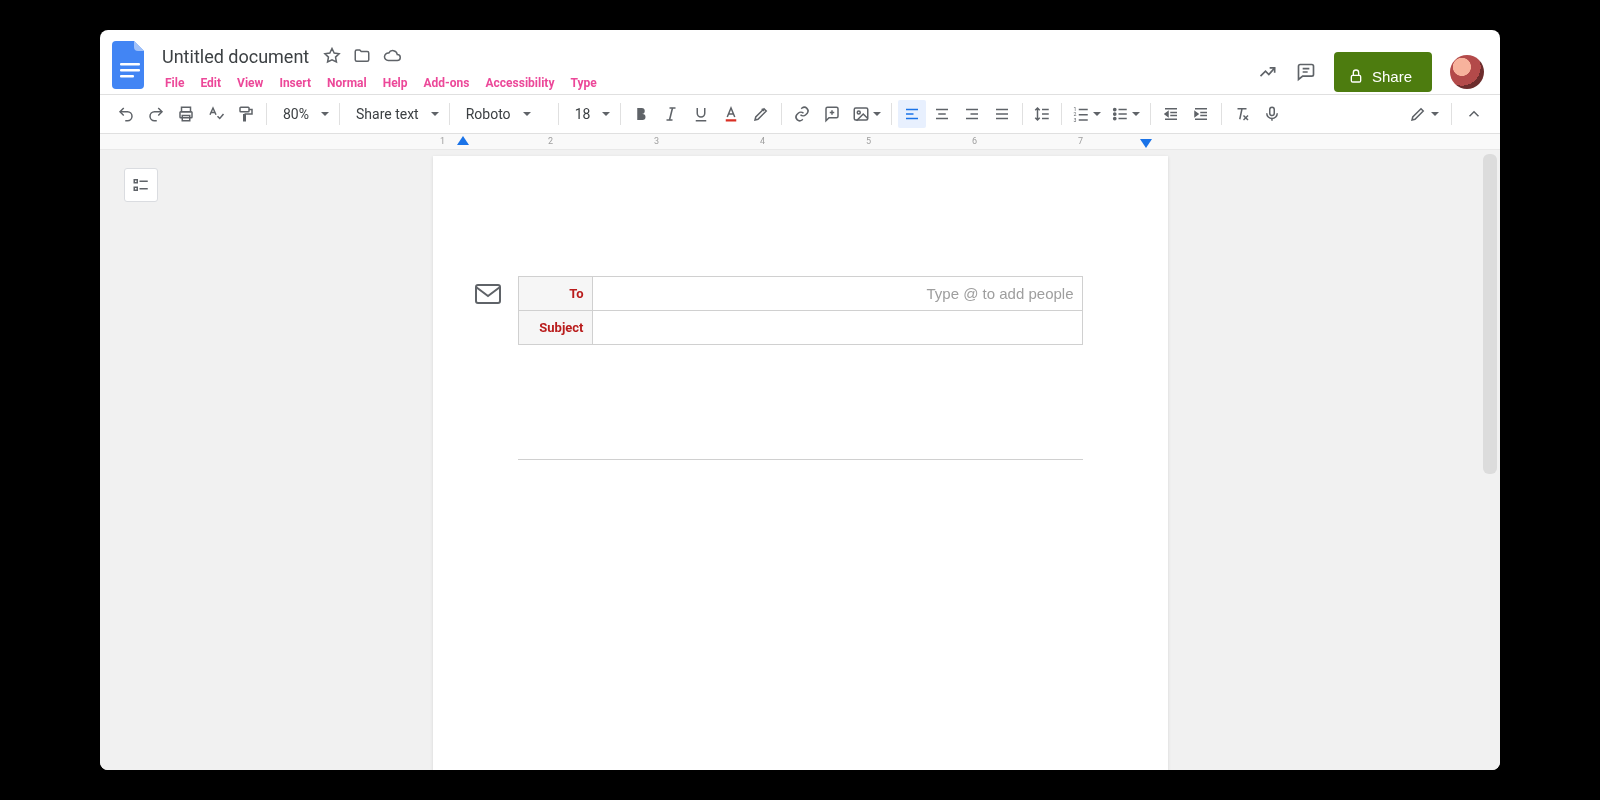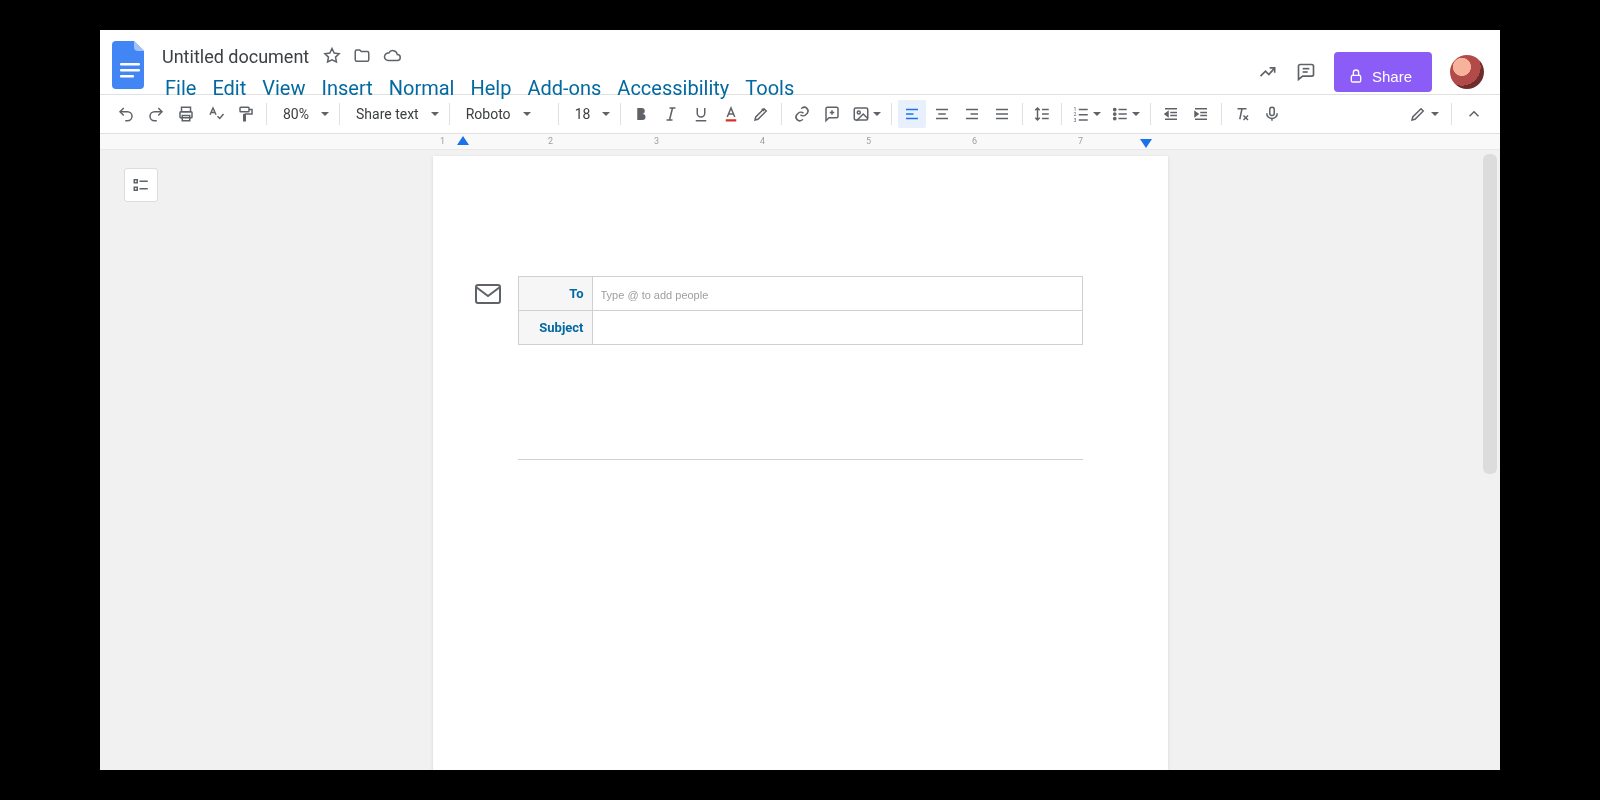--- a/index.html
+++ b/index.html
@@ -12,21 +12,21 @@
   display: flex;
   align-items: center;
   justify-content: center;
 }
 .app-frame {
   width: 1400px;
   height: 740px;
   background: #fff;
   position: relative;
   overflow: hidden;
-  border-radius: 0;
+  border-radius: 8px;
 }
 .header {
   display: flex;
   align-items: flex-start;
   padding: 8px 16px 0 10px;
   height: 64px;
 }
 .docs-logo {
   width: 40px; height: 54px;
   display: flex; align-items: center; justify-content: center;
@@ -38,32 +38,33 @@
 .doc-title {
   font-size: 18px;
   color: #3c4043;
   font-weight: 400;
   padding: 2px 4px;
 }
 .title-icons { display: flex; gap: 12px; color: #5f6368; }
 .title-icons span { cursor: pointer; display:flex; align-items:center; }
 .menu-bar { display: flex; gap: 2px; margin-top: 2px; }
 .menu-item {
-  font-size: 20px;
-  color: #0369a1;
+  font-size: 12px;
+  color: #ec4899;
   padding: 4px 7px;
   border-radius: 4px;
   cursor: pointer;
+  font-weight: bold;
 }
 .header-right {
   display: flex; align-items: center; gap: 18px; padding-top: 14px;
 }
 .hr-icon { color: #5f6368; cursor: pointer; display:flex; align-items:center; }
 .share-btn {
-  background: #8b5cf6;
+  background: #4d7c0f;
   color: #fff;
   border: none;
   border-radius: 4px;
   height: 40px;
   padding: 8px 20px 0 14px;
   font-size: 15px;
   font-weight: 500;
   display: flex; align-items: center; gap: 8px;
   cursor: pointer;
 }
@@ -154,27 +155,28 @@
 .email-table tr { border-bottom:1px solid #d0d0d0; height:34px; }
 .email-table tr:last-child { border-bottom:none;margin-left:28px; }
 .email-label {
   width:74px;
   background:#f6f6f6;
   border-right:1px solid #d0d0d0;
   text-align:right;
   padding:0 8px;
   font-size:13px;
   font-weight:700;
-  color:#0369a1;
+  color:#b91c1c;
 }
 .email-value { padding:0 8px; }
 .email-value input {
   border:none; outline:none; width:100%;
-  font-size:11px; color:#4d7c0f;
+  font-size:15px; color:#4d7c0f;
   background:transparent;
+  text-align:right;
 }
 .email-value input::placeholder { color:#9e9e9e; }
 .divider-line {
   height:1px; background:#d0d0d0; margin-top:114px; width:565px;
 }
 .scrollbar {
   position:absolute; right:3px; top:4px; width:14px; height:320px;
   background:#dcdcdc; border-radius:6px;
 }
 svg { display:block; }
@@ -219,21 +221,21 @@
       </div>
       <div class="menu-bar">
         <span class="menu-item">File</span>
         <span class="menu-item">Edit</span>
         <span class="menu-item">View</span>
         <span class="menu-item">Insert</span>
         <span class="menu-item">Normal</span>
         <span class="menu-item">Help</span>
         <span class="menu-item">Add-ons</span>
         <span class="menu-item">Accessibility</span>
-        <span class="menu-item">Tools</span>
+        <span class="menu-item">Type</span>
       </div>
     </div>
     <div class="header-right">
       <span class="hr-icon">
           <svg class="mid" viewBox="0 0 24 24" fill="none" stroke="currentColor" stroke-width="2">
             <path d="M3 17l6-6 4 4 7-8"></path>
             <path d="M14 7h6v6"></path>
           </svg>
         </span>
       <span class="hr-icon">

